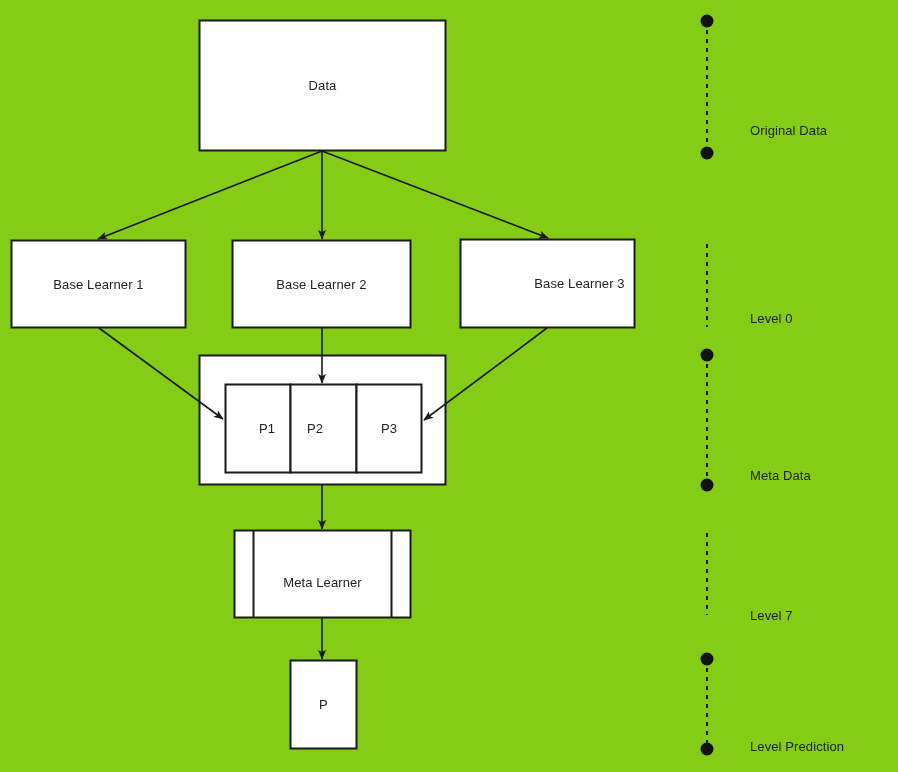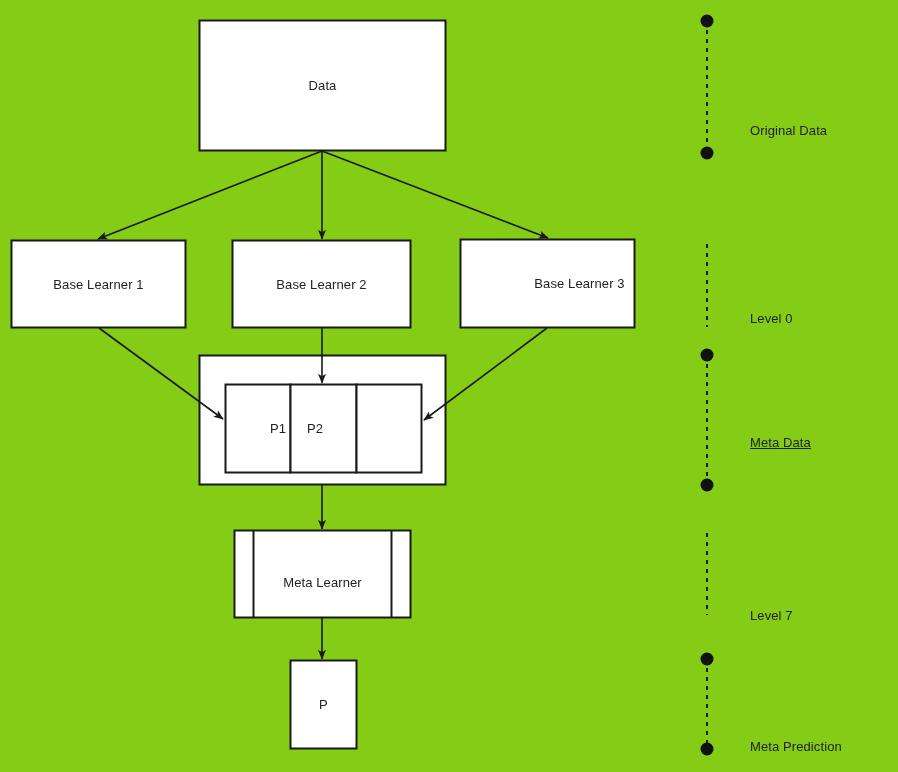--- a/index.html
+++ b/index.html
@@ -120,32 +120,33 @@
   </svg>
 
   <div class="node-label" style="left:199px; top:20px; width:247px; height:131px;">Data</div>
 
   <div class="node-label" style="left:11px; top:240px; width:175px; height:88px;border-radius:13px;">Base Learner 1</div>
 
   <div class="node-label" style="left:232px; top:240px; width:179px; height:88px;">Base Learner 2</div>
 
   <div class="node-label" style="left:468px; top:239px; width:175px; height:89px;margin-left:24px;">Base Learner 3</div>
 
-  <div class="node-label" style="left:225px; top:384px; width:84px; height:89px;margin-left:11px;">P1</div>
+  <div class="node-label" style="left:225px; top:384px; width:84px; height:89px;">P1</div>
 
   <div class="node-label" style="left:290px; top:384px; width:50px; height:89px;">P2</div>
 
+  <div class="node-label" style="left:356px; top:384px; width:66px; height:89px;">P3</div>
 
   <div class="node-label" style="left:253px; top:530px; width:139px; height:104px;">Meta Learner</div>
 
   <div class="node-label" style="left:290px; top:660px; width:67px; height:89px;">P</div>
 
   <div class="side-label" style="left:750px; top:80px;">Original Data</div>
 
   <div class="side-label" style="left:750px; top:268px;">Level 0</div>
 
-  <div class="side-label" style="left:750px; top:392px;text-decoration:underline;">Meta Data</div>
+  <div class="side-label" style="left:750px; top:425px;">Meta Data</div>
 
   <div class="side-label" style="left:750px; top:565px;">Level 7</div>
 
-  <div class="side-label" style="left:750px; top:696px;">Meta Prediction</div>
+  <div class="side-label" style="left:750px; top:696px;">Level Prediction</div>
 
 </div>
 
 </body></html>

